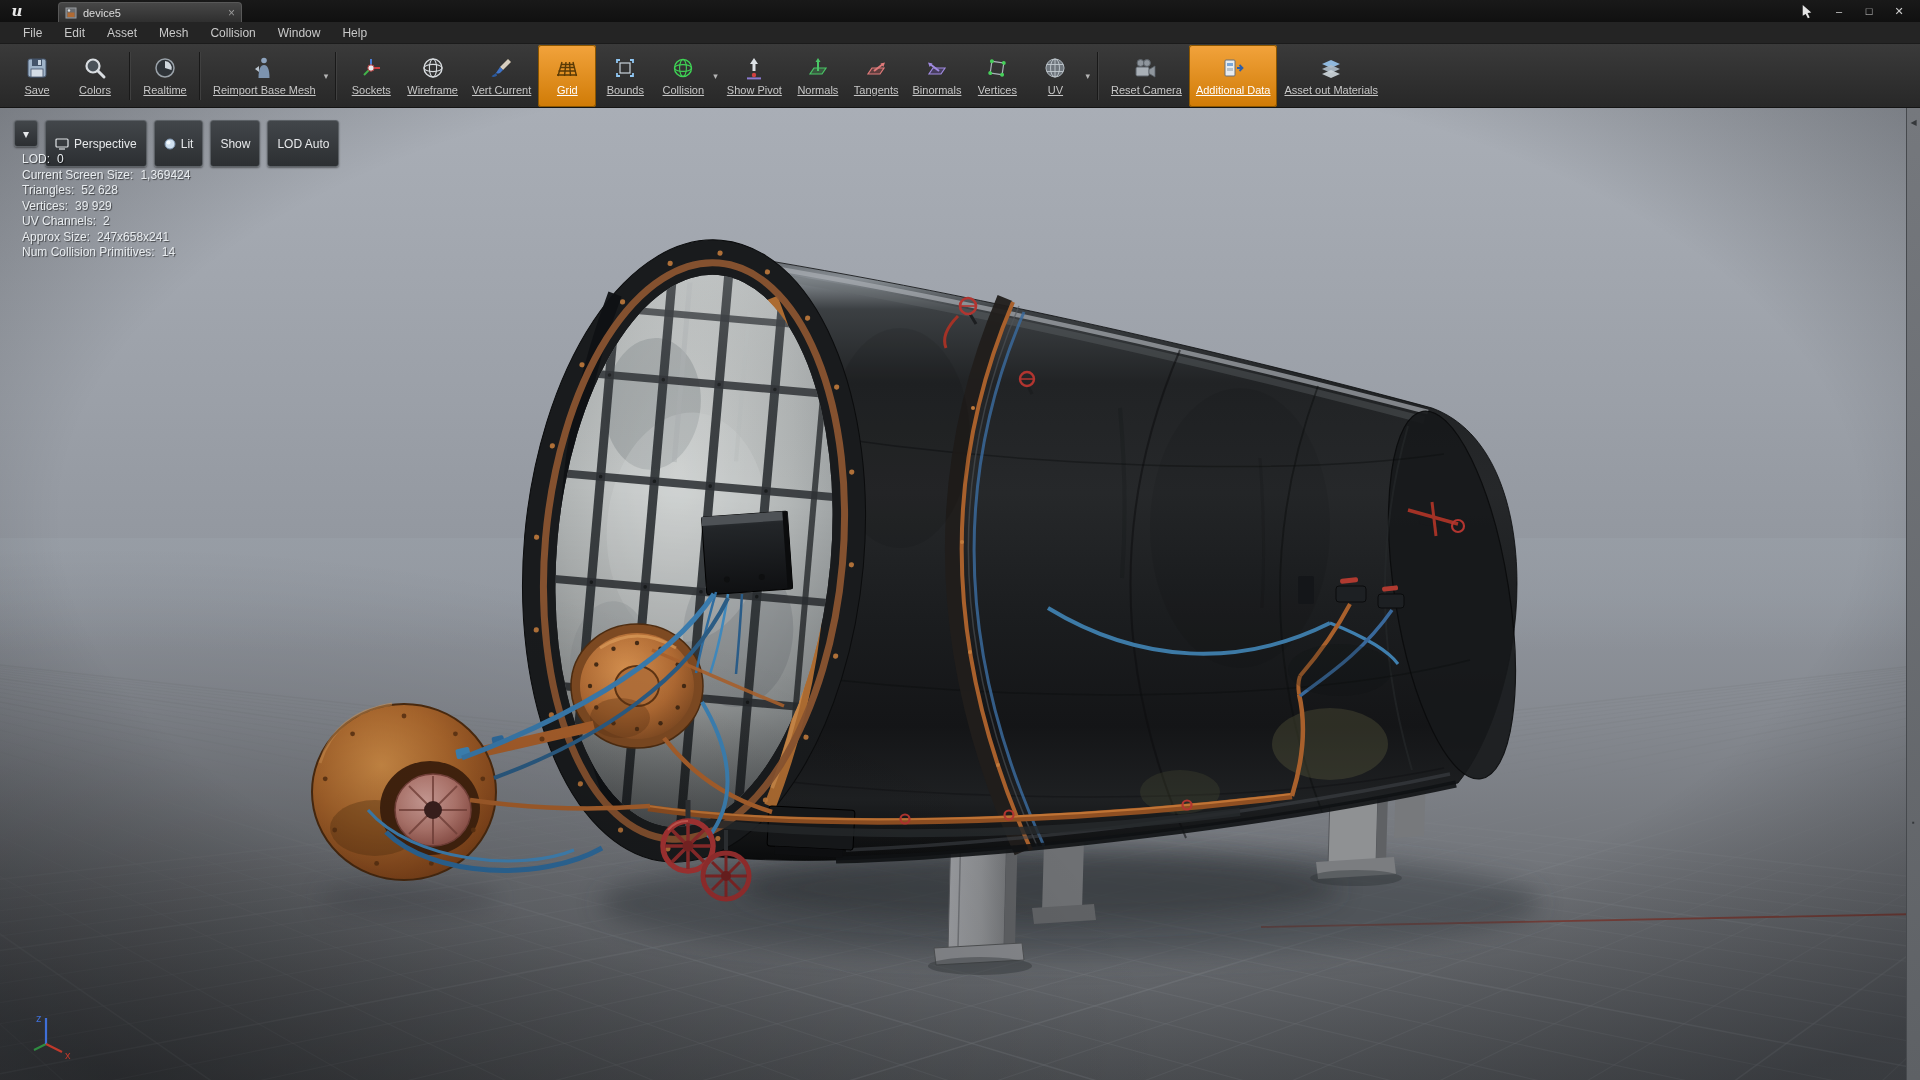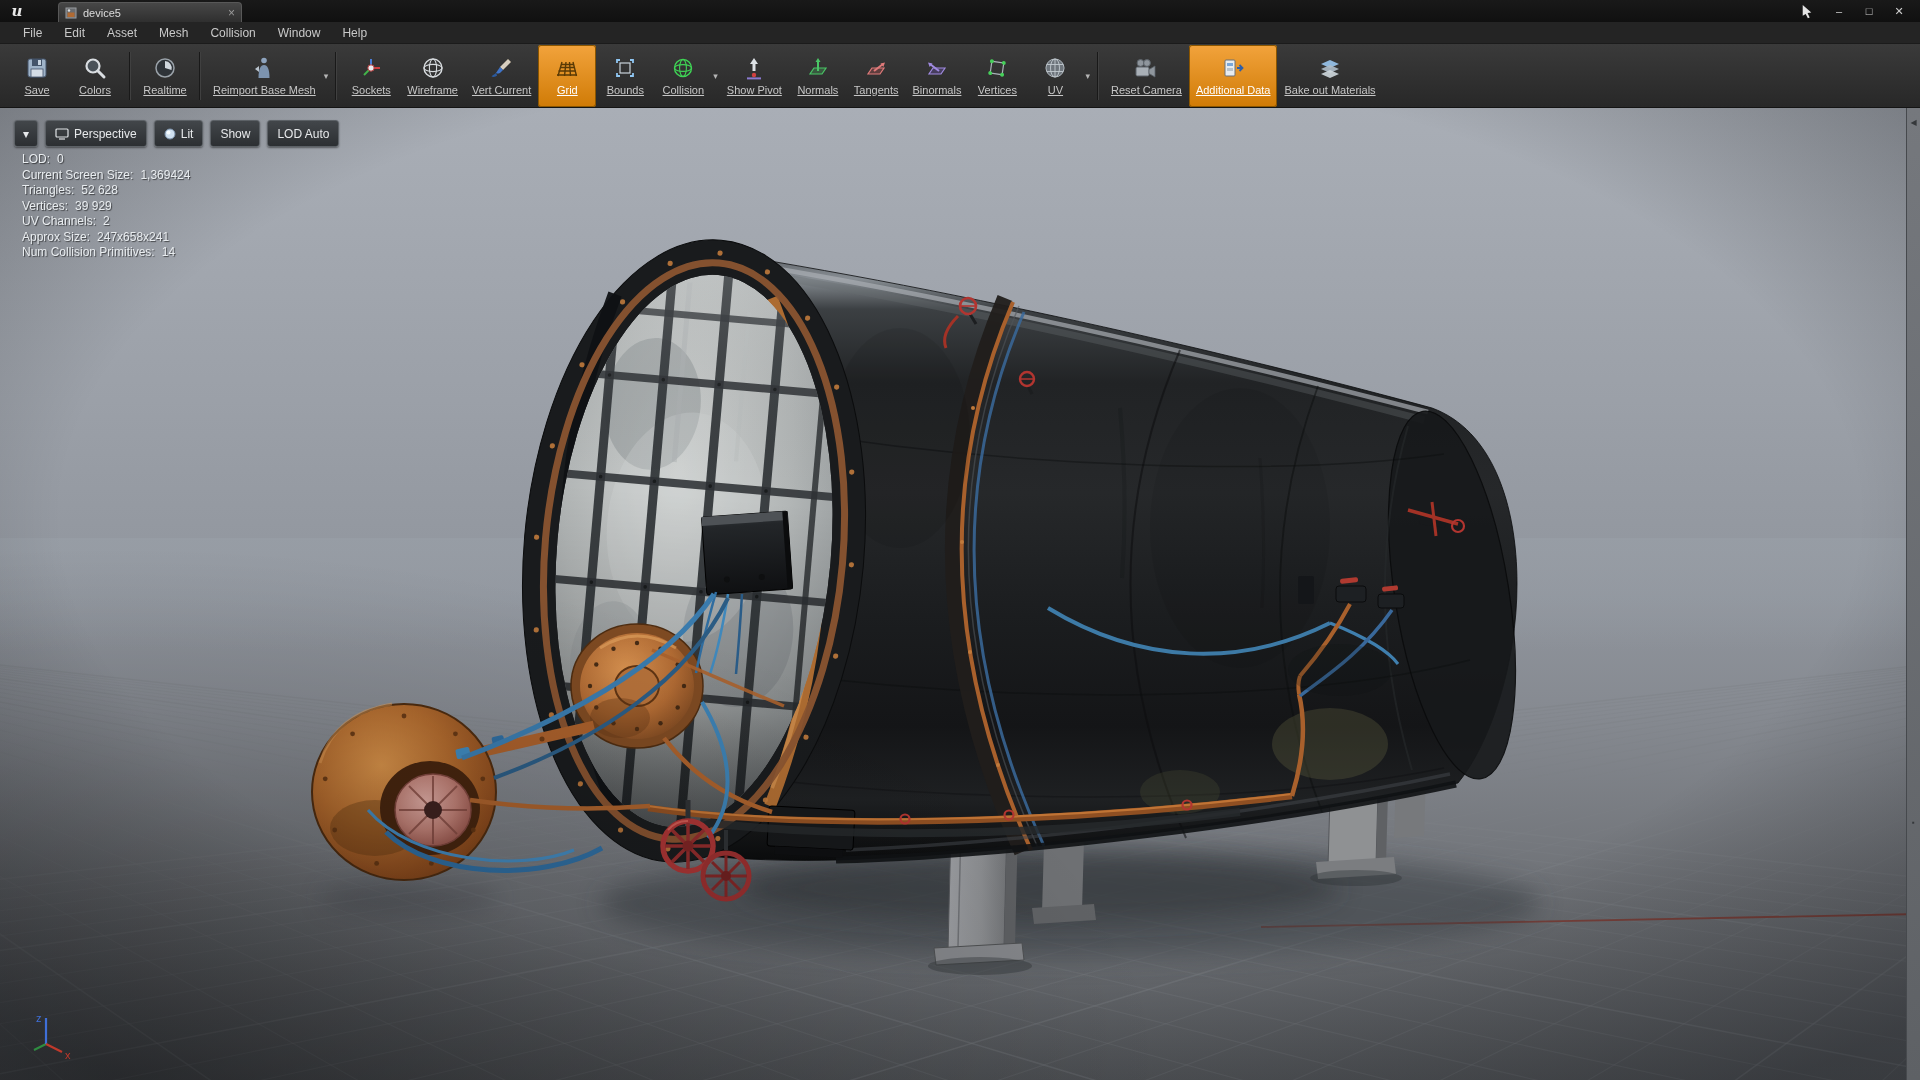--- a/index.html
+++ b/index.html
@@ -25,21 +25,21 @@
   .tbtn-row{display:flex;align-items:center;}
   .tbtn{display:flex;flex-direction:column;align-items:center;justify-content:center;gap:3px;padding:3px 7px;min-width:44px;height:56px;border-radius:3px;color:#c6c6c6;font-size:11px;white-space:nowrap;text-decoration:underline;}
   .tbtn.active{background:linear-gradient(#f2a33c,#d07b06);color:#fff;box-shadow:inset 0 0 0 1px #8a5500;}
   .ic{width:26px;height:26px;display:block;}
   .caret{font-size:9px;color:#b5b5b5;margin:0 2px 0 1px;}
 
   
   .viewport{position:absolute;left:0;top:108px;width:1920px;height:972px;overflow:hidden;}
   #scene{position:absolute;left:0;top:0;}
   .vp-toolbar{position:absolute;left:14px;top:12px;display:flex;gap:7px;}
-  .vbtn{height:25px;padding:0 9px;border:1px solid #5c6166;border-radius:3px;background:linear-gradient(#42464a,#2c2f32);color:#e7e9eb;font-size:12px;display:flex;align-items:center;gap:5px;box-shadow:0 1px 2px rgba(0,0,0,.45);}
+  .vbtn{height:25px;padding:10px 9px;border:1px solid #5c6166;border-radius:3px;background:linear-gradient(#42464a,#2c2f32);color:#e7e9eb;font-size:12px;display:flex;align-items:center;gap:5px;box-shadow:0 1px 2px rgba(0,0,0,.45);}
   .vbtn.small{width:12px;padding:0 5px;justify-content:center;}
   .stats{position:absolute;left:22px;top:44px;color:#e9edf0;font-size:12px;line-height:15.5px;text-shadow:1px 1px 1px rgba(0,0,0,.55);}
   .stat-line span.v{margin-left:7px;}
   .axis-gizmo{position:absolute;left:30px;bottom:18px;}
   .right-strip{position:absolute;right:0;top:0;width:13px;height:100%;background:linear-gradient(#75787d,#5e6165);border-left:1px solid #46494d;}
   .strip-ic{position:absolute;left:1px;width:11px;text-align:center;color:#35383b;font-size:8px;line-height:14px;}
 </style>
 </head>
 <body>
 
@@ -263,21 +263,21 @@
         </svg>
       <span>Additional Data</span>
     </div>
 
     <div class="tbtn">
       <svg class="ic" viewBox="0 0 26 26">
           <path d="M4,9 L13,5 L22,9 L13,13 Z" fill="#8fb8dd"></path>
           <path d="M4,14 L13,10 L22,14 L13,18 Z" fill="#aebdc9" opacity=".9"></path>
           <path d="M4,19 L13,15 L22,19 L13,23 Z" fill="#cfd8de" opacity=".9"></path>
         </svg>
-      <span>Bake out Materials</span>
+      <span>Asset out Materials</span>
     </div>
 
   </div>
 
   <div class="viewport">
 
     <svg id="scene" width="1920" height="972" viewBox="0 0 1920 972">
       <defs>
         <linearGradient id="bgGrad" x1="0" y1="0" x2="0" y2="1">
           <stop offset="0" stop-color="#a9aeb6"></stop>

